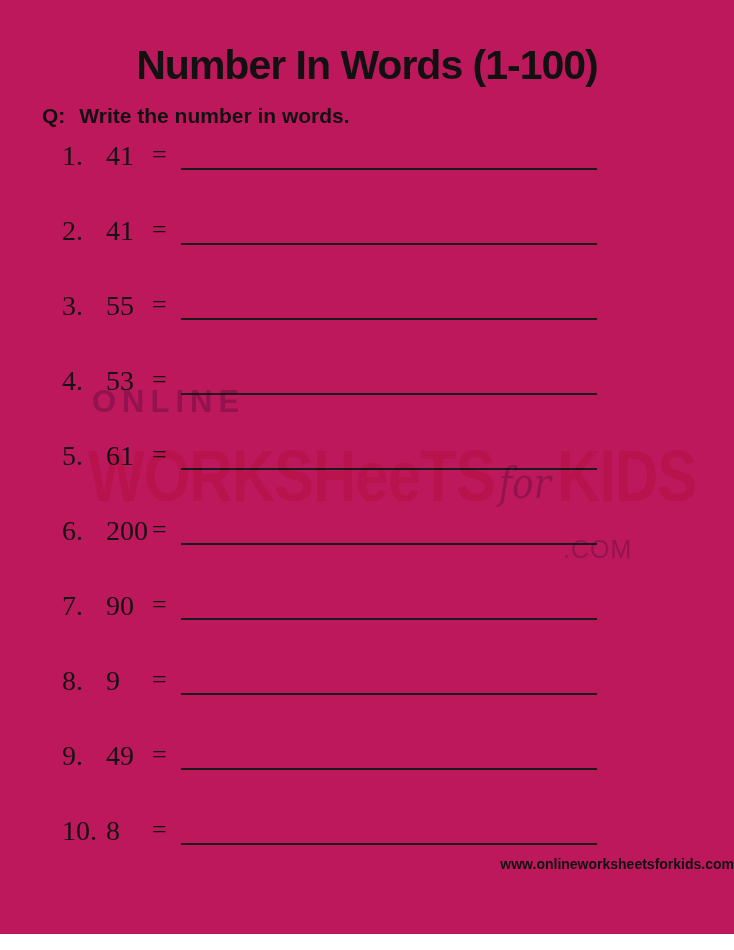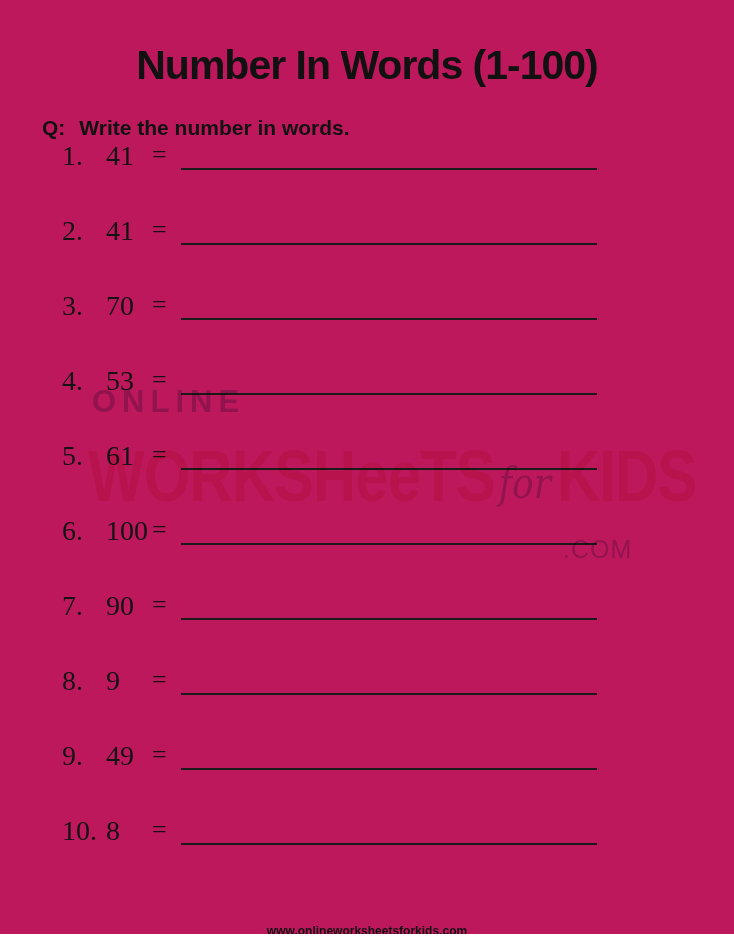--- a/index.html
+++ b/index.html
@@ -25,21 +25,21 @@
     margin: 0;
     text-align: center;
     font-family: "Liberation Sans", sans-serif;
     font-weight: 700;
     font-size: 41px;
     letter-spacing: -1px;
     color: #111111;
   }
   .question {
     position: absolute;
-    top: 116px;
+    top: 104px;
     left: 42px;
     font-family: "Liberation Sans", sans-serif;
     font-weight: 700;
     font-size: 21px;
     color: #111111;
   }
   .question .q-prefix { margin-right: 14px; }
 
   
   .row {
@@ -126,26 +126,26 @@
     font-size: 25px;
     font-weight: 500;
     letter-spacing: 1px;
     color: var(--wm-gray, #c6c9d4);
   }
 
   
   .footer {
     position: absolute;
     left: 0;
-    top: 924px;
+    top: 856px;
     width: 100%;
-    text-align: center;
-    font-family: "Liberation Sans", sans-serif;
-    font-weight: 700;
-    font-size: 12px;
+    text-align: right;
+    font-family: "Liberation Sans", sans-serif;
+    font-weight: 700;
+    font-size: 14px;
     color: #111111;
   }
 </style>
 </head>
 <body>
 
 <div class="page">
 
   <h1 class="title">Number In Words (1-100)</h1>
 
@@ -162,42 +162,42 @@
 
   <div class="row" style="top:211px">
     <span class="idx">2.</span>
     <span class="val">41</span>
     <span class="eq">=</span>
     <span class="blank"></span>
   </div>
 
   <div class="row" style="top:286px">
     <span class="idx">3.</span>
-    <span class="val">70</span>
+    <span class="val">55</span>
     <span class="eq">=</span>
     <span class="blank"></span>
   </div>
 
   <div class="row" style="top:361px">
     <span class="idx">4.</span>
     <span class="val">53</span>
     <span class="eq">=</span>
     <span class="blank"></span>
   </div>
 
   <div class="row" style="top:436px">
     <span class="idx">5.</span>
     <span class="val">61</span>
     <span class="eq">=</span>
     <span class="blank"></span>
   </div>
 
   <div class="row" style="top:511px">
     <span class="idx">6.</span>
-    <span class="val">100</span>
+    <span class="val">200</span>
     <span class="eq">=</span>
     <span class="blank"></span>
   </div>
 
   <div class="row" style="top:586px">
     <span class="idx">7.</span>
     <span class="val">90</span>
     <span class="eq">=</span>
     <span class="blank"></span>
   </div>

